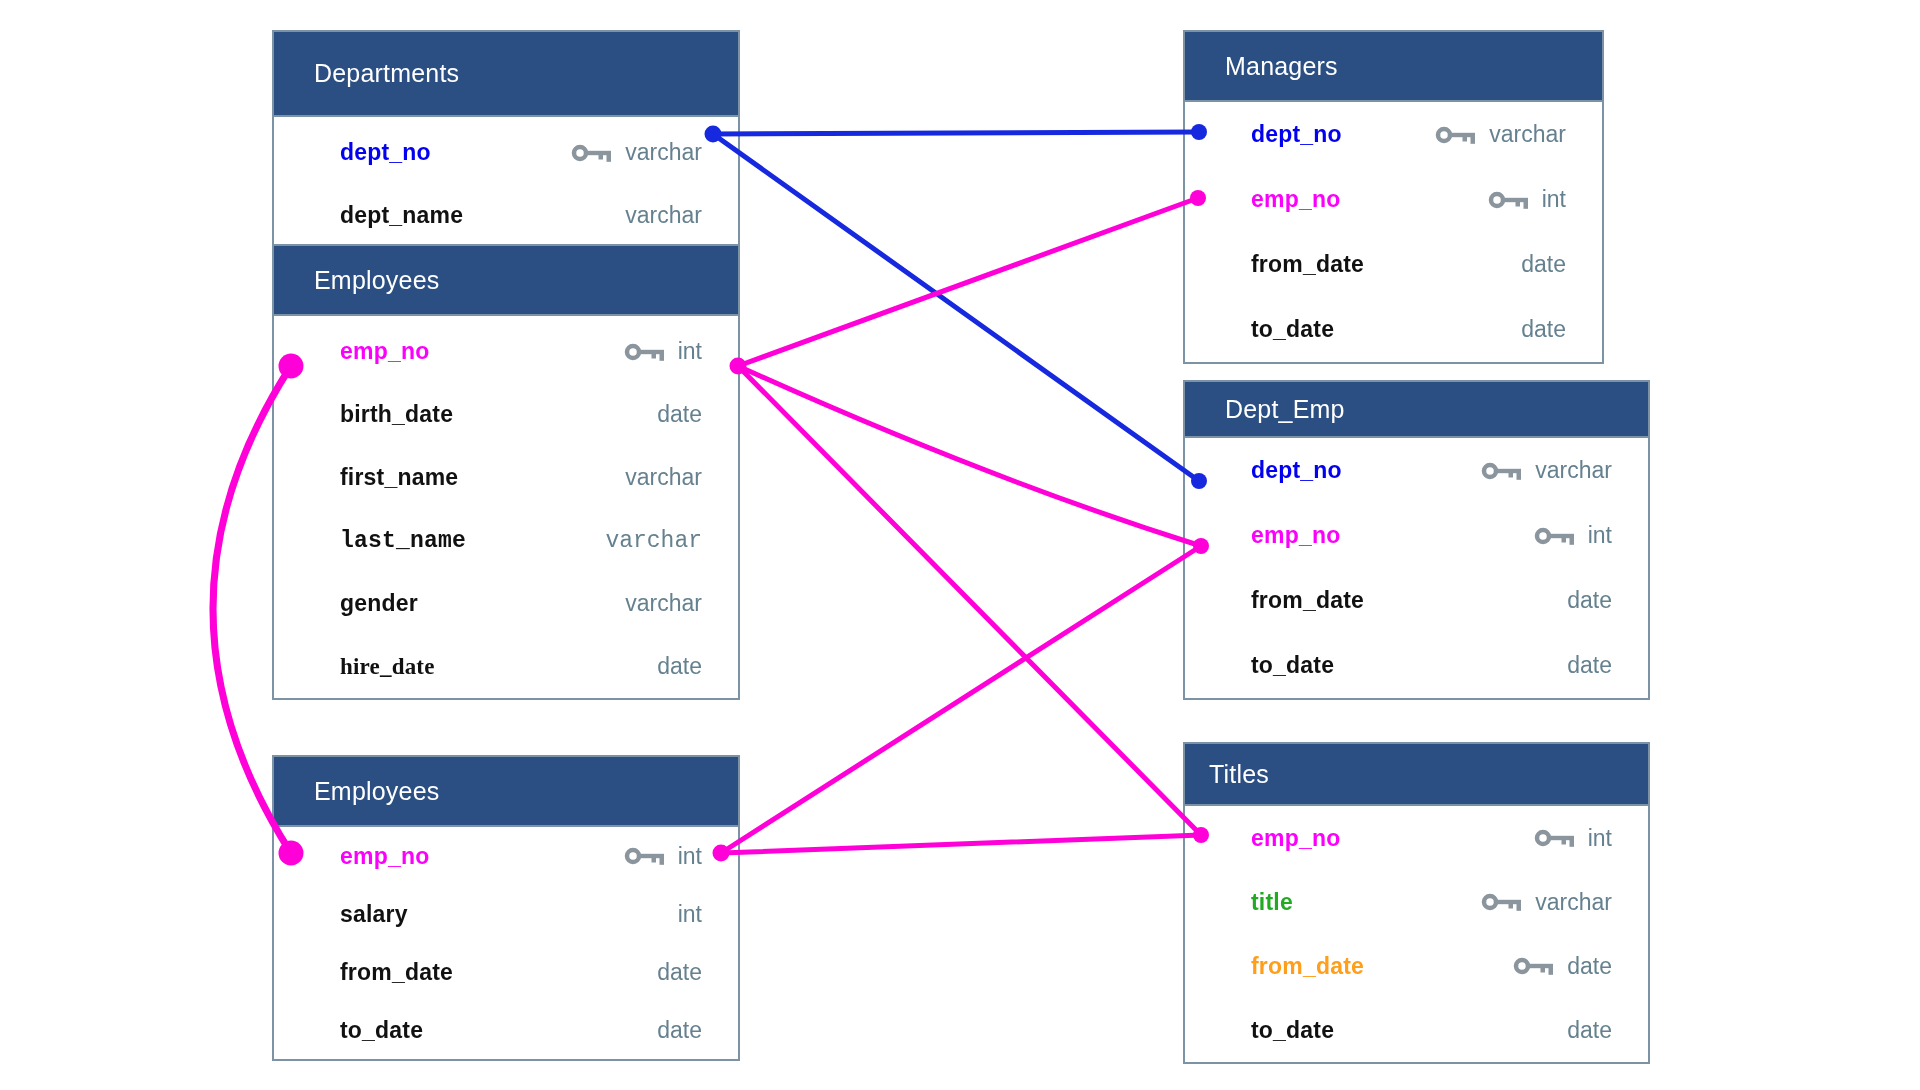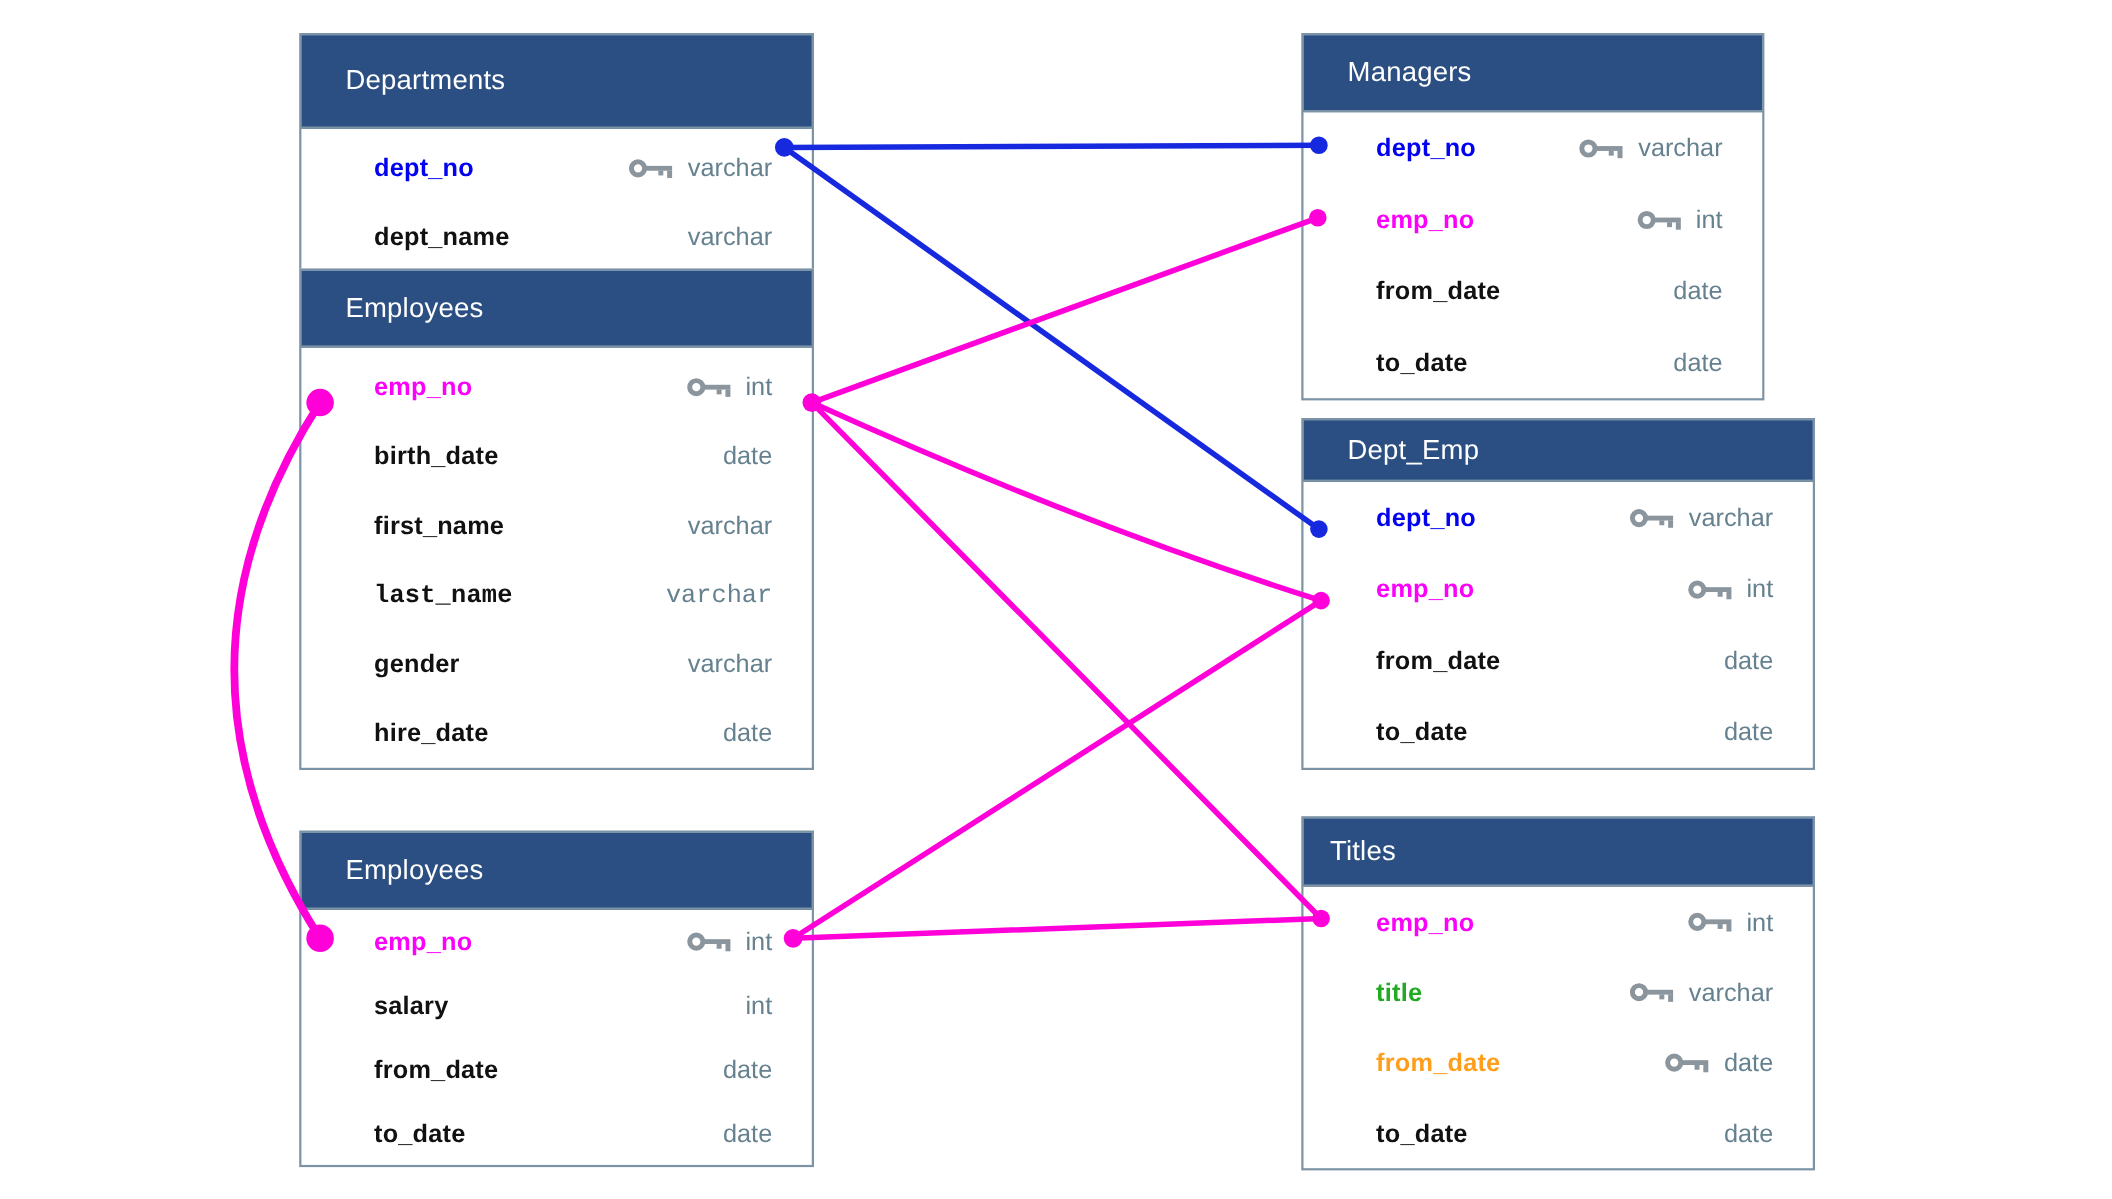--- a/index.html
+++ b/index.html
@@ -157,21 +157,21 @@
             <span class="ftype">varchar</span>
           </span>
         </div>
         <div class="frow" style="height: 63px;">
           <span class="fname" style="color: rgb(17, 17, 17);">gender</span>
           <span class="ftype-group">
             <span class="ftype">varchar</span>
           </span>
         </div>
         <div class="frow" style="height: 63px;">
-          <span class="fname" style="color: rgb(17, 17, 17);">hire_date</span>
+          <span class="fname" style="color: rgb(17, 17, 17); font-family: Liberation Serif, serif;">hire_date</span>
           <span class="ftype-group">
             <span class="ftype">date</span>
           </span>
         </div>
       </div>
     </div>
     <div class="table" style="left: 272px; top: 755px; width: 468px;">
       <div class="thead" style="height: 70px;">
         <span>Employees</span>
       </div>

